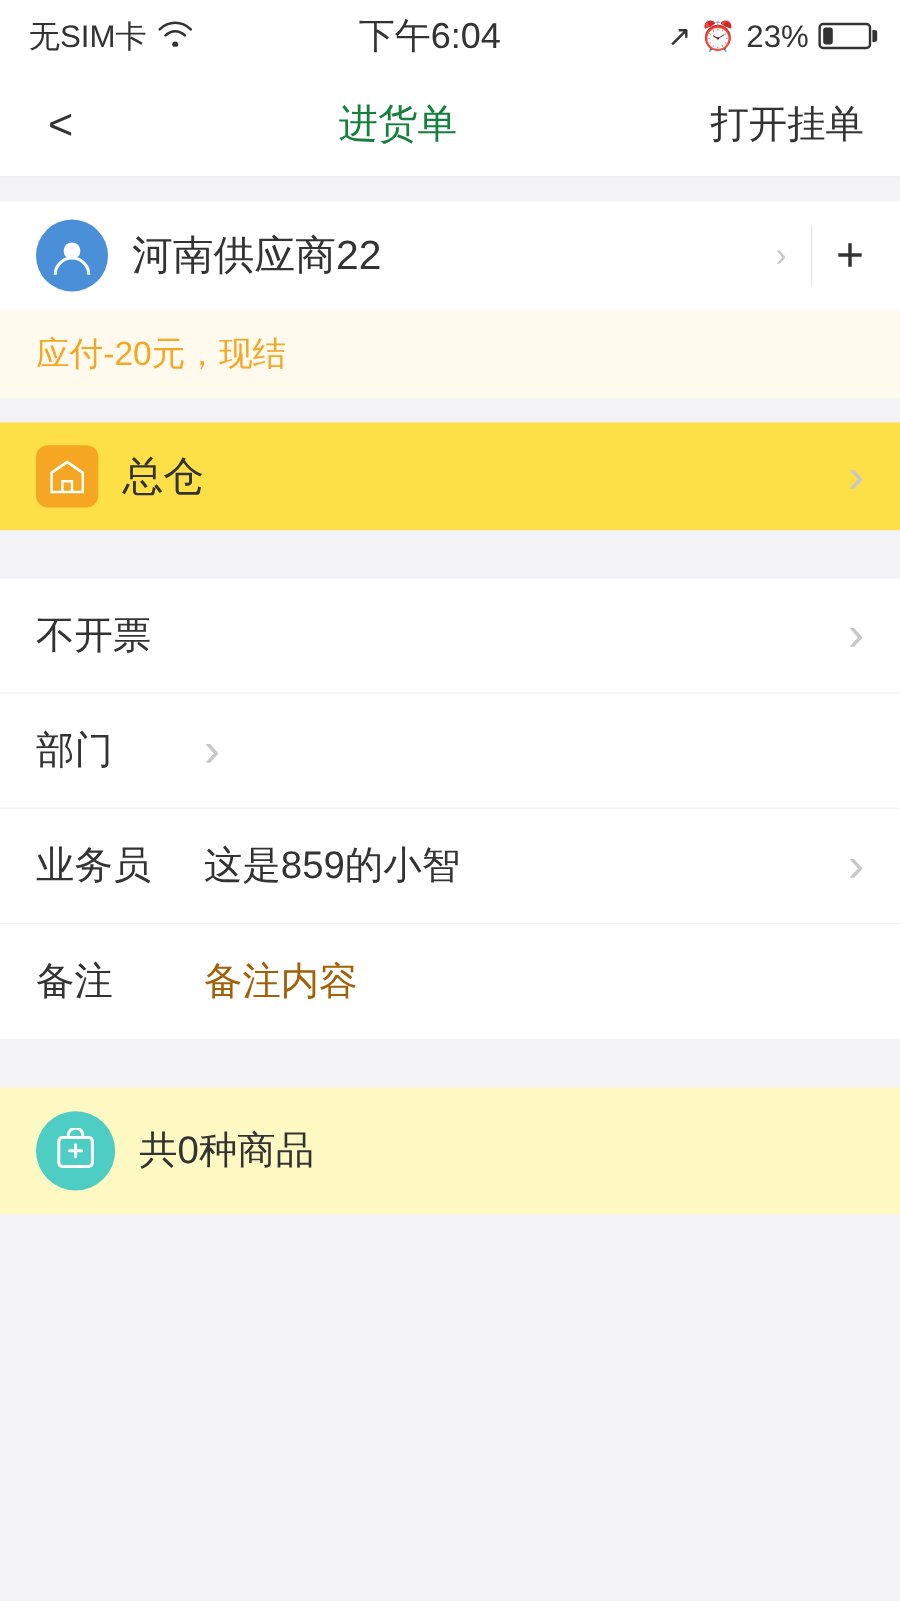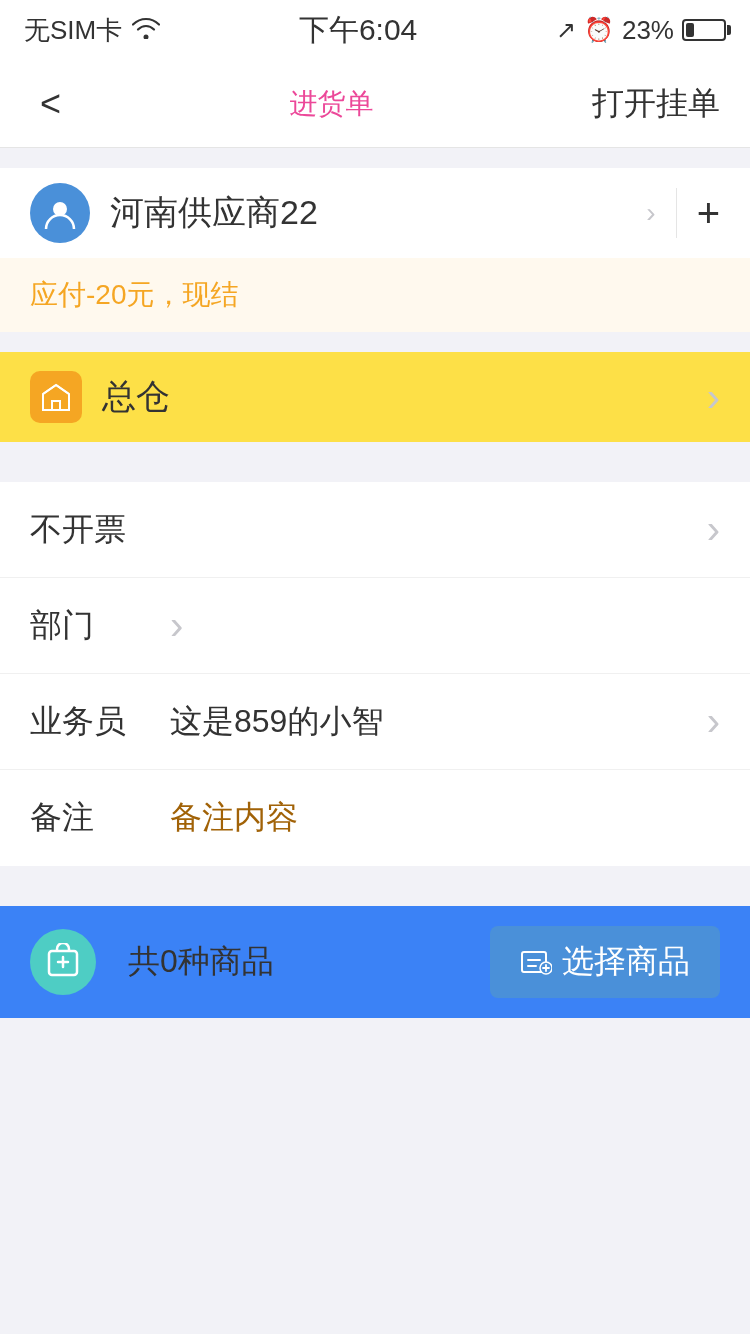--- a/index.html
+++ b/index.html
@@ -63,23 +63,23 @@
       padding: 0 30px;
       border-bottom: 1px solid #e5e5e5;
     }
     .nav-back {
       font-size: 36px;
       color: #333;
       cursor: pointer;
       padding: 10px;
     }
     .nav-title {
-      font-size: 28px;
+      font-size: 33px;
       font-weight: 500;
-      color: #ec4899;
+      color: #15803d;
     }
     .nav-action {
       font-size: 32px;
       color: #333;
       cursor: pointer;
     }
 
     
     .section-gap {
       height: 20px;
@@ -207,26 +207,26 @@
       align-items: center;
       justify-content: center;
       font-size: 30px;
       color: #999;
       border-top: 1px solid #f0f0f0;
       cursor: pointer;
     }
 
     
     .bottom-bar {
-      background: #3b82f6;
+      background: #fef9c3;
       margin-top: 20px;
       display: flex;
       align-items: center;
       padding: 20px 30px;
-      gap: 32px;
+      gap: 20px;
     }
     .product-icon {
       width: 66px; height: 66px;
       border-radius: 50%;
       background: #4ecdc4;
       display: flex; align-items: center; justify-content: center;
       flex-shrink: 0;
     }
     .product-icon svg { width: 38px; height: 38px; }
     .product-count {
@@ -354,22 +354,13 @@
 
 <div class="bottom-bar">
   <div class="product-icon">
     <svg viewBox="0 0 38 38" fill="none">
       <rect x="5" y="8" width="28" height="24" rx="3" stroke="#fff" stroke-width="2.5" fill="none"></rect>
       <path d="M13 8V6a6 6 0 0112 0v2" stroke="#fff" stroke-width="2.5" fill="none"></path>
       <path d="M14 19h10M19 14v10" stroke="#fff" stroke-width="2.5" stroke-linecap="round"></path>
     </svg>
   </div>
   <span class="product-count">共0种商品</span>
-  <button class="select-btn">
-    <svg viewBox="0 0 32 32" fill="none">
-      <rect x="2" y="6" width="24" height="20" rx="2" stroke="#fff" stroke-width="2" fill="none"></rect>
-      <path d="M8 14h12M8 20h8" stroke="#fff" stroke-width="2" stroke-linecap="round"></path>
-      <circle cx="26" cy="22" r="6" fill="#4a90d9" stroke="#fff" stroke-width="1.5"></circle>
-      <path d="M23 22h6M26 19v6" stroke="#fff" stroke-width="1.8" stroke-linecap="round"></path>
-    </svg>
-    <span>选择商品</span>
-  </button>
 </div>
 
 </body></html>

